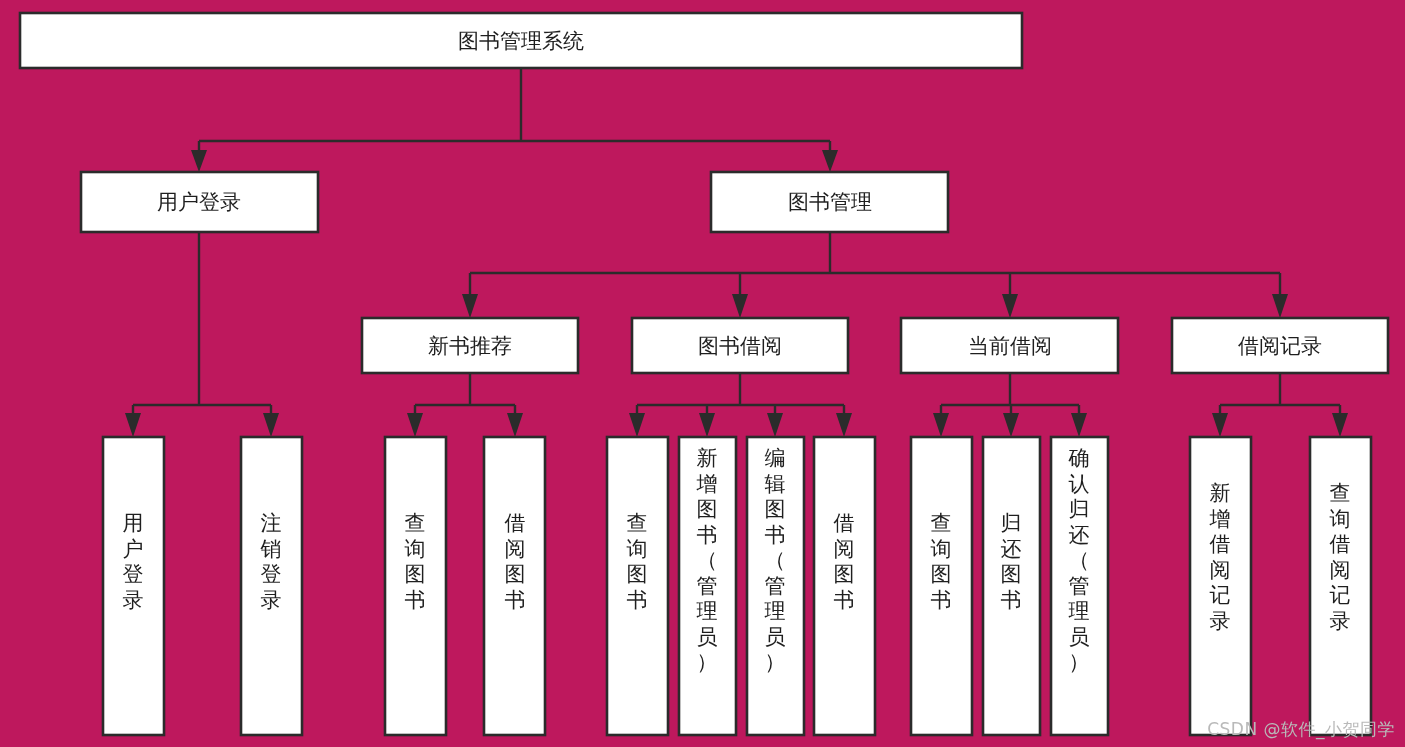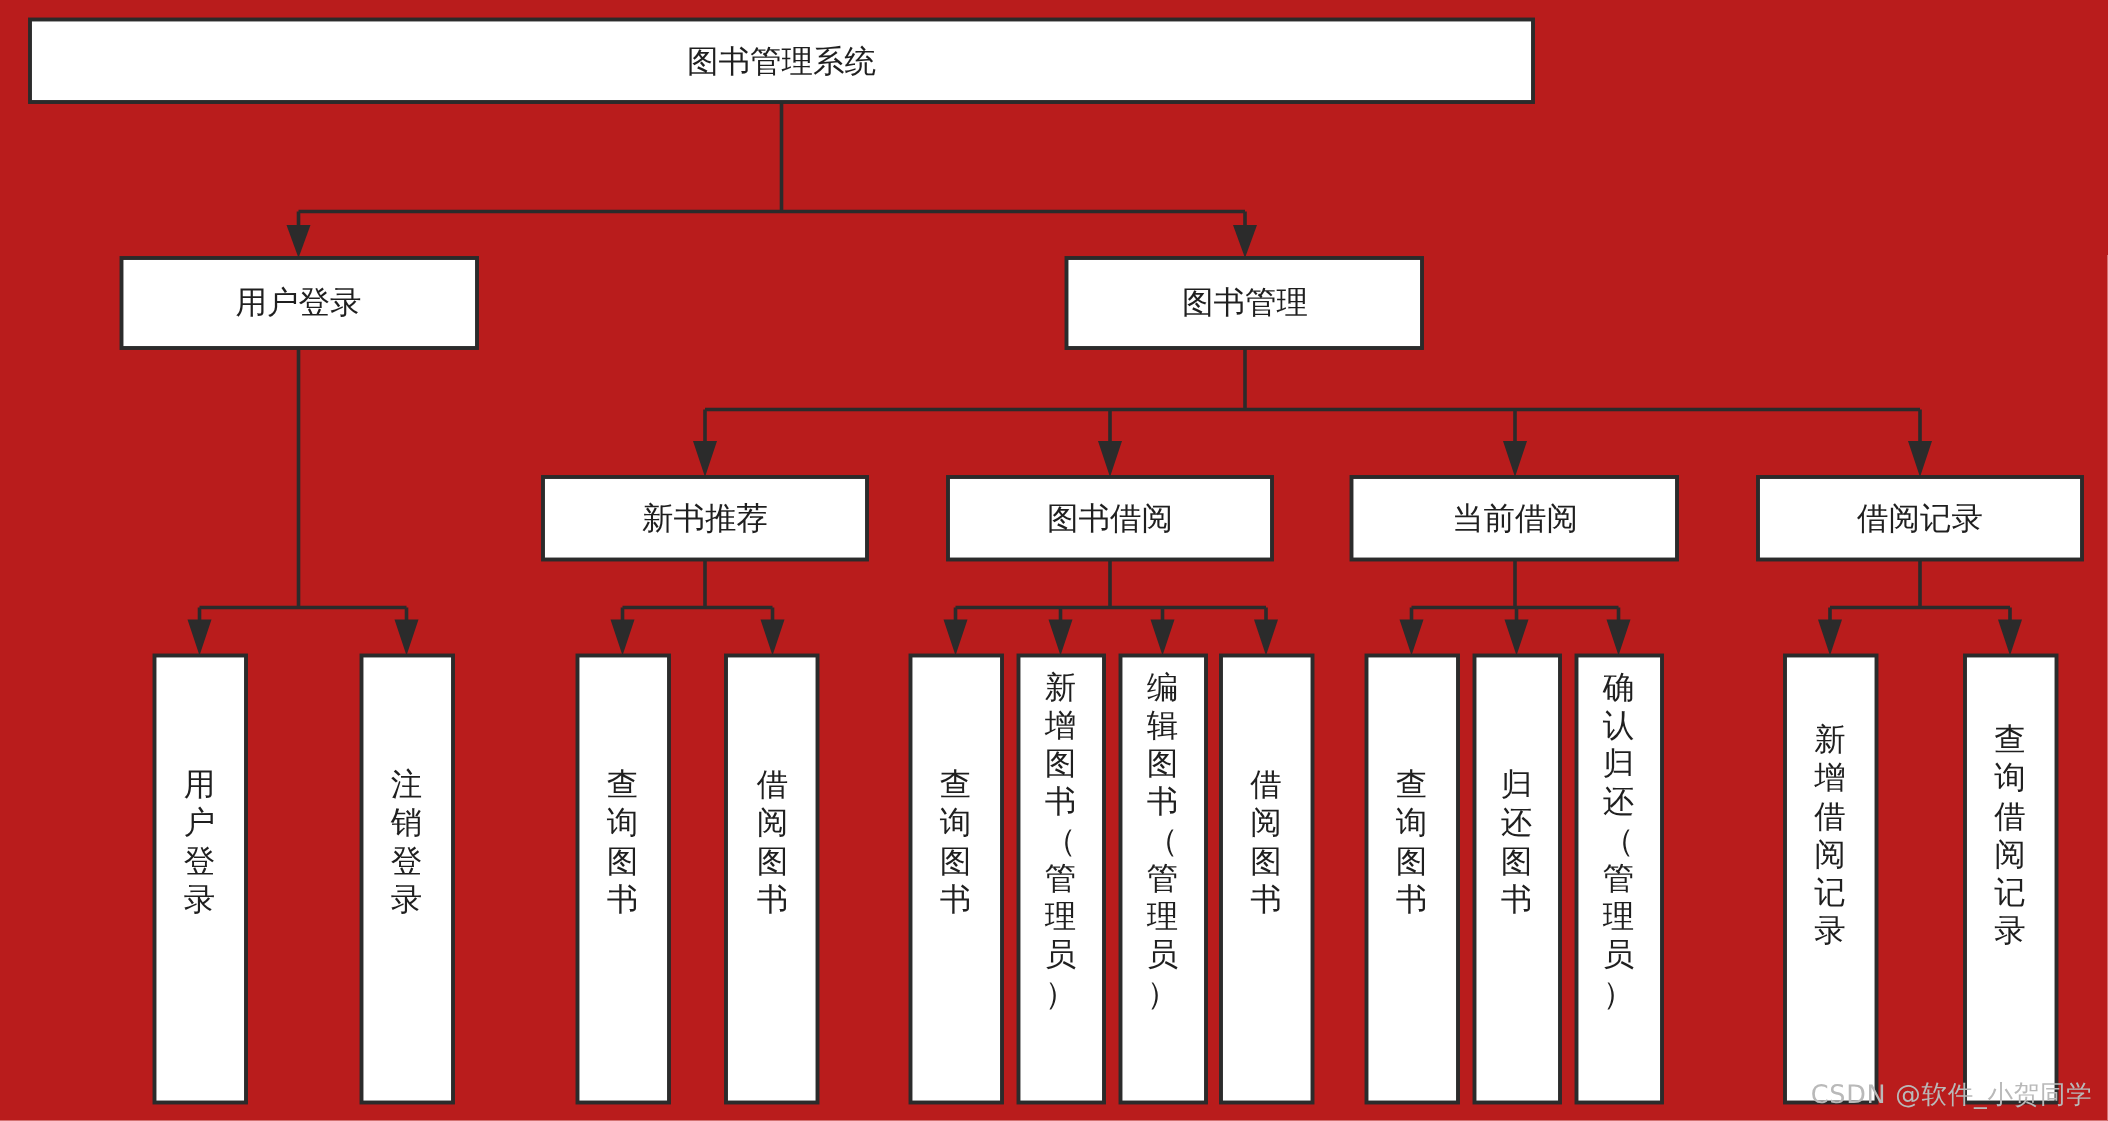--- a/index.html
+++ b/index.html
@@ -10,21 +10,21 @@
   body {
     width: 1405px;
     height: 747px;
     font-family: "DejaVu Sans", "Liberation Sans", sans-serif;
     overflow: hidden;
   }
   #diagram-root {
     position: relative;
     width: 1405px;
     height: 747px;
-    background: #b91c1c;
+    background: #be185d;
   }
   svg#flowchart {
     position: absolute;
     top: 0;
     left: 0;
     width: 1405px;
     height: 747px;
     display: block;
   }
   .node-rect {

